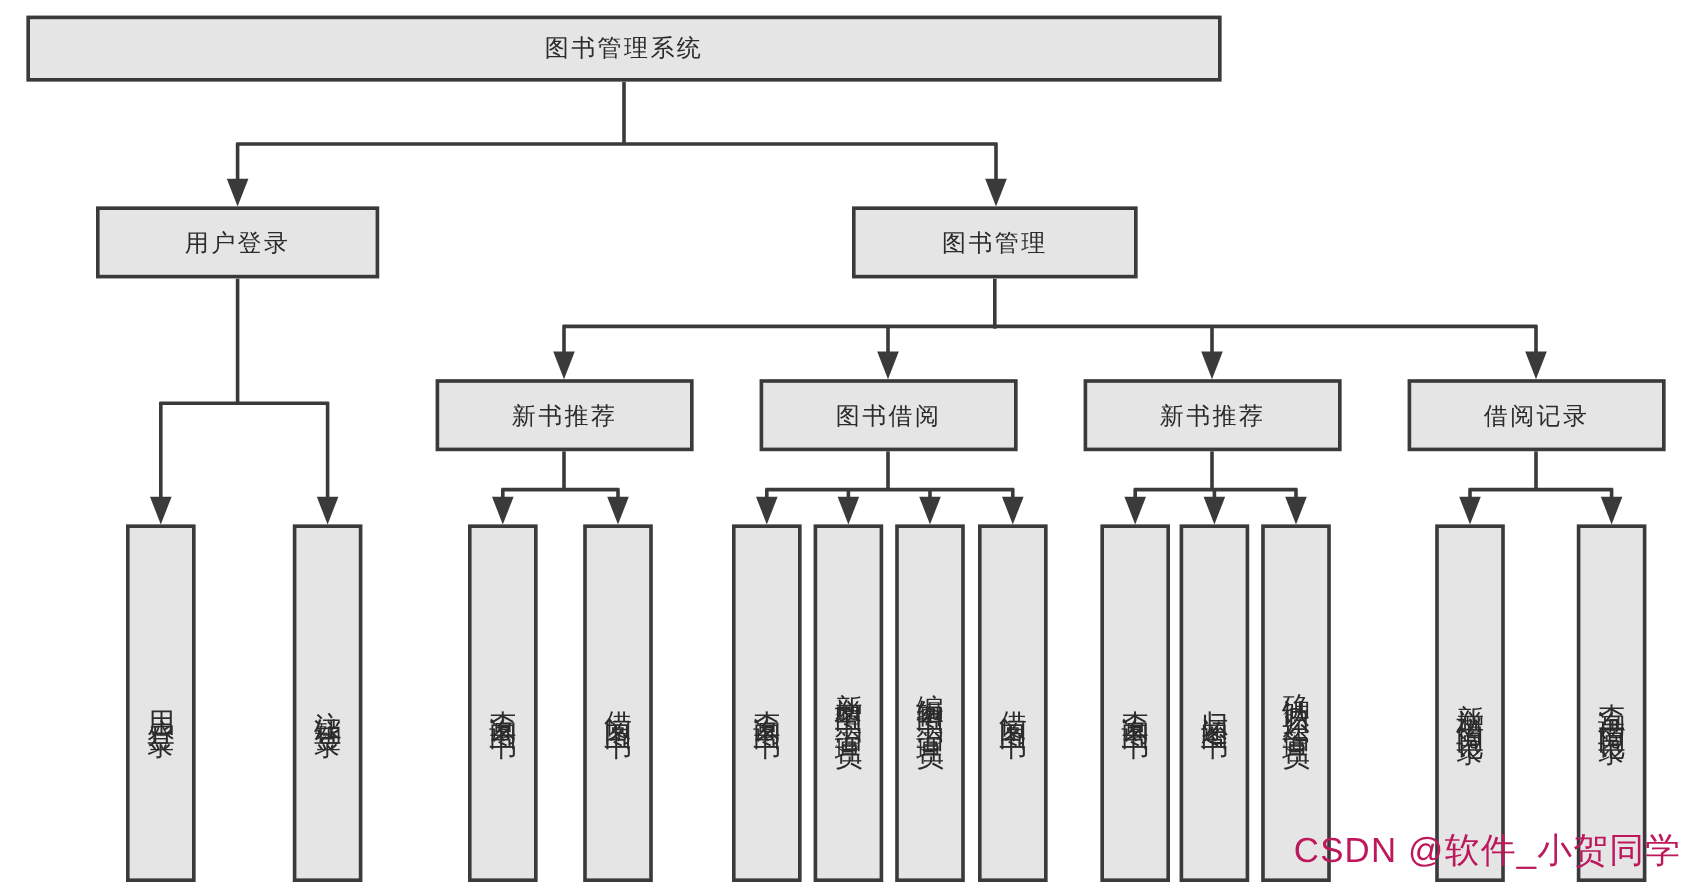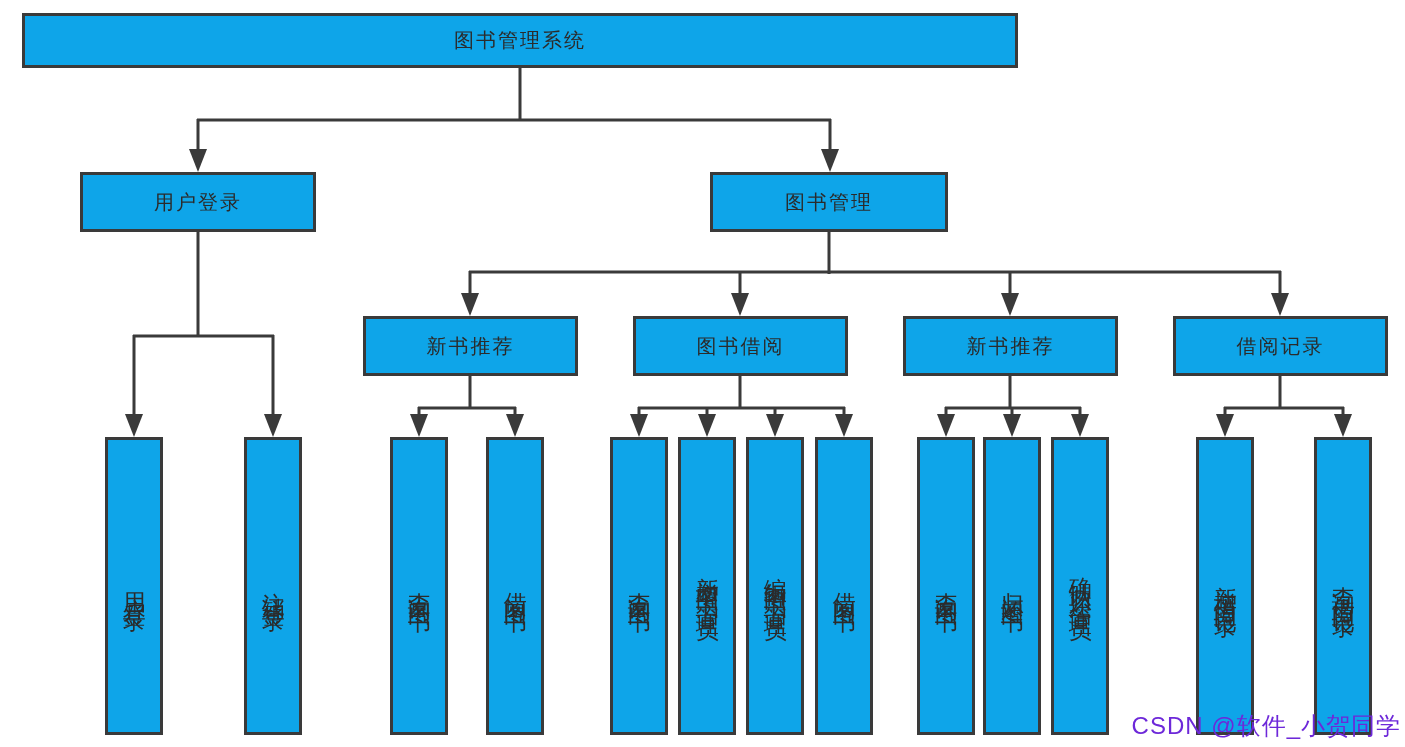--- a/index.html
+++ b/index.html
@@ -15,21 +15,21 @@
     background: #ffffff;
   }
   #wires {
     position: absolute;
     left: 0; top: 0;
     width: 1405px; height: 747px;
     z-index: 1;
   }
   .node {
     position: absolute;
-    background: #0ea5e9;
+    background: #e5e5e5;
     border: 3px solid #3a3a3a;
     color: #2b2b2b;
     display: flex;
     align-items: center;
     justify-content: center;
     z-index: 2;
   }
   .h-node {
     font-size: 20px;
     letter-spacing: 2px;
@@ -45,23 +45,23 @@
     text-orientation: mixed;
     font-size: 23px;
     letter-spacing: 6px;
     line-height: 1.1;
     white-space: nowrap;
     color: #2b2b2b;
   }
   #watermark {
     position: absolute;
     right: 4px;
-    bottom: 5px;
-    font-size: 24px;
-    color: #6d28d9;
+    bottom: 18px;
+    font-size: 29px;
+    color: #be185d;
     letter-spacing: 1px;
     z-index: 3;
     white-space: nowrap;
   }
 </style>
 </head>
 <body>
 
 <div id="canvas">
 

